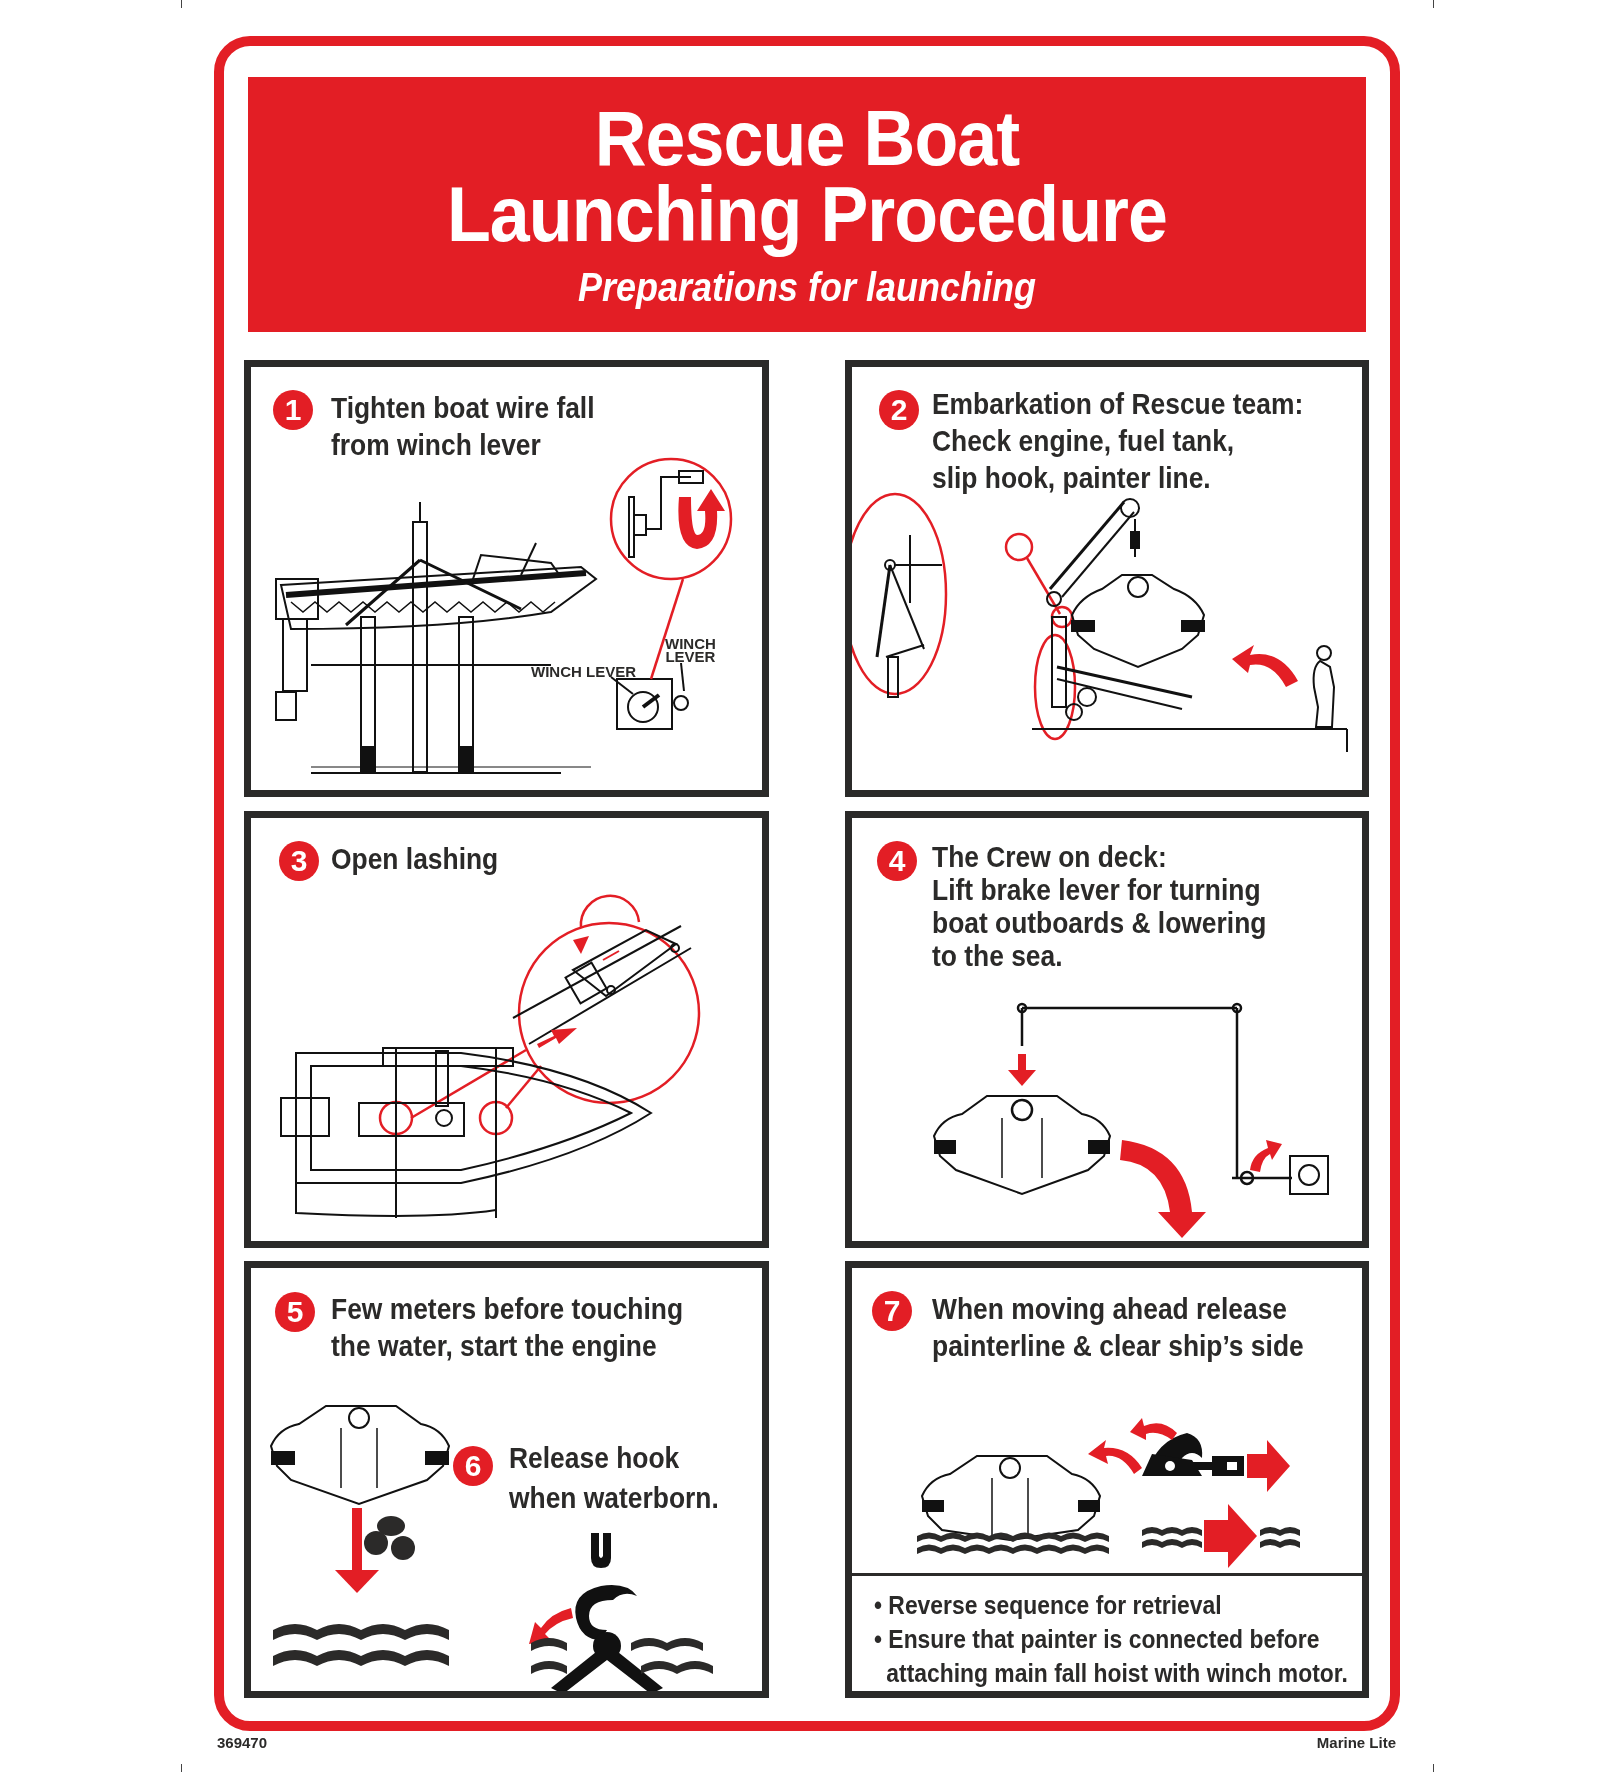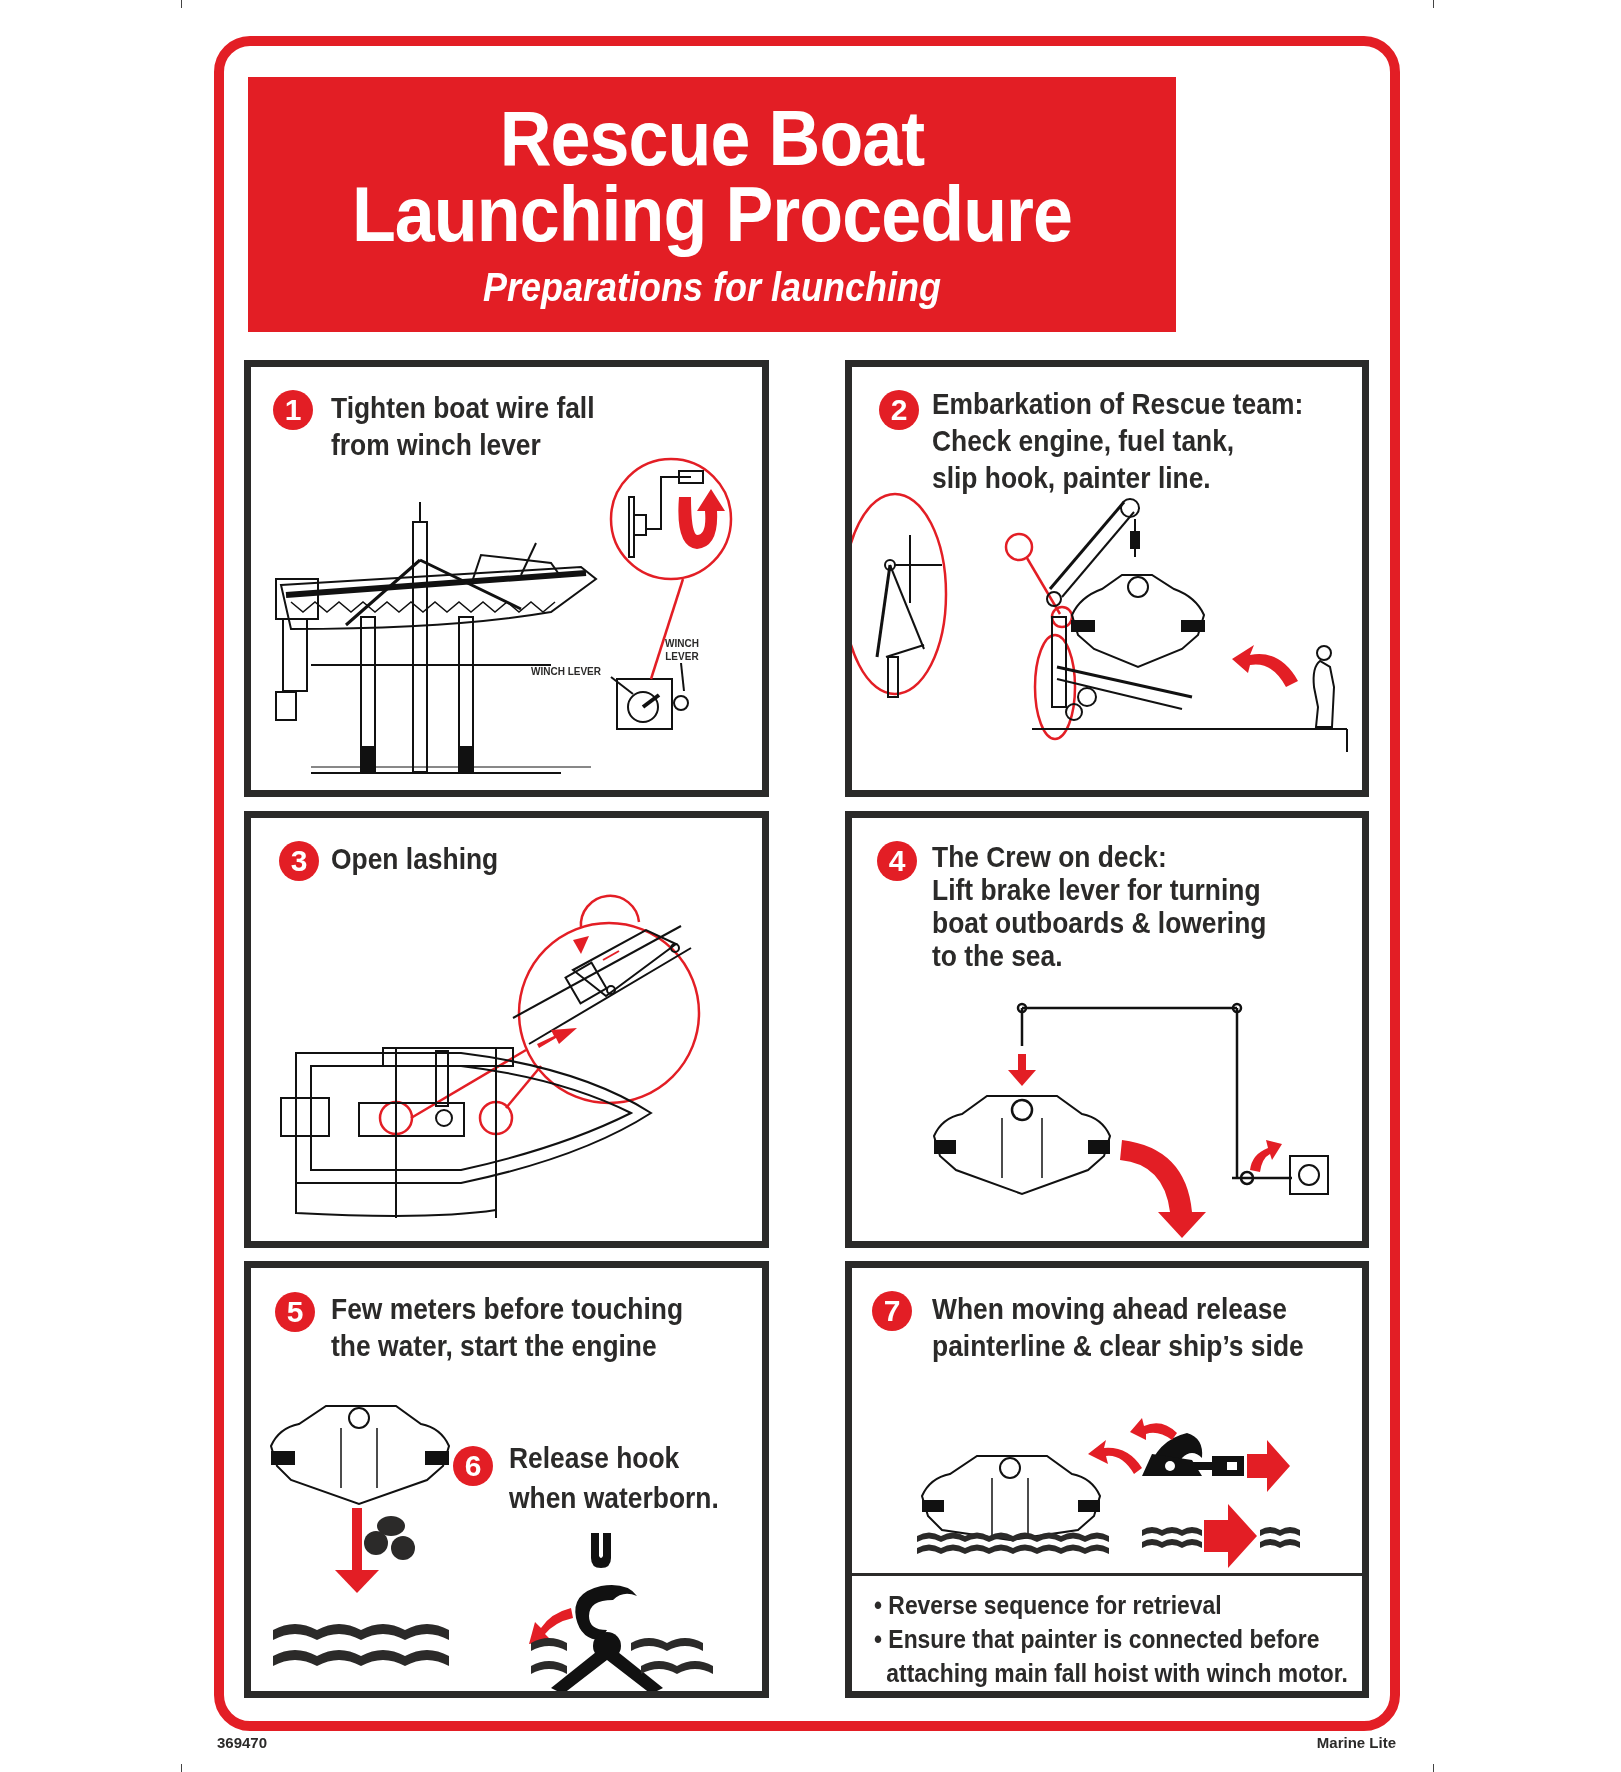--- a/index.html
+++ b/index.html
@@ -1,27 +1,27 @@
 <!DOCTYPE html>
 <html><head>
 <meta charset="utf-8">
 <style>
   html, body { margin:0; padding:0; background:#ffffff; }
   body { width:1621px; height:1772px; position:relative; overflow:hidden; font-family:"Liberation Sans", sans-serif; }
   .crop { position:absolute; width:1px; height:8px; background:#444; }
   .sign { position:absolute; left:214px; top:36px; width:1166px; height:1675px; border:10px solid #e31e25; border-radius:36px; background:#fff; }
-  .header { position:absolute; left:248px; top:77px; width:928px; height:255px; background:#e31e25; color:#fff; text-align:center; }
+  .header { position:absolute; left:248px; top:77px; width:1118px; height:255px; background:#e31e25; color:#fff; text-align:center; }
   .header .t1 { position:absolute; left:0; right:0; top:22px; font-size:78px; font-weight:bold; line-height:78px; letter-spacing:-1px; transform:scaleX(0.92); }
   .header .t2 { position:absolute; left:0; right:0; top:98px; font-size:78px; font-weight:bold; line-height:78px; letter-spacing:-1px; transform:scaleX(0.92); }
   .header .sub { position:absolute; left:0; right:0; top:188px; font-size:40px; font-weight:bold; font-style:italic; line-height:44px; transform:scaleX(0.9); }
   .panel { position:absolute; width:510px; height:424px; border:7px solid #2b2a29; box-sizing:border-box; background:#fff; overflow:hidden; }
   .num { position:absolute; width:40px; height:40px; border-radius:50%; background:#e31e25; color:#fff; font-weight:bold; font-size:30px; line-height:40px; text-align:center; }
   .ptext { position:absolute; color:#2b2a29; font-weight:bold; font-size:30px; line-height:37px; transform-origin:0 0; transform:scaleX(0.88); white-space:nowrap; }
   .ptext div { white-space:nowrap; }
-  .label-sm { position:absolute; font-size:10px; font-weight:bold; color:#2b2a29; line-height:13px; text-align:center; }
+  .label-sm { position:absolute; font-size:15px; font-weight:bold; color:#2b2a29; line-height:13px; text-align:center; }
   .divider { position:absolute; left:0; right:0; height:3px; background:#2b2a29; }
   .bullets { position:absolute; color:#2b2a29; font-weight:bold; font-size:26px; line-height:34px; transform-origin:0 0; transform:scaleX(0.88); white-space:nowrap; }
   .footer { position:absolute; font-weight:bold; font-size:15px; color:#2b2a29; }
   svg { position:absolute; overflow:visible; }
 </style>
 </head>
 <body>
 
 <div class="crop" style="left:181px;top:0;"></div>
 <div class="crop" style="left:1433px;top:0;"></div>

